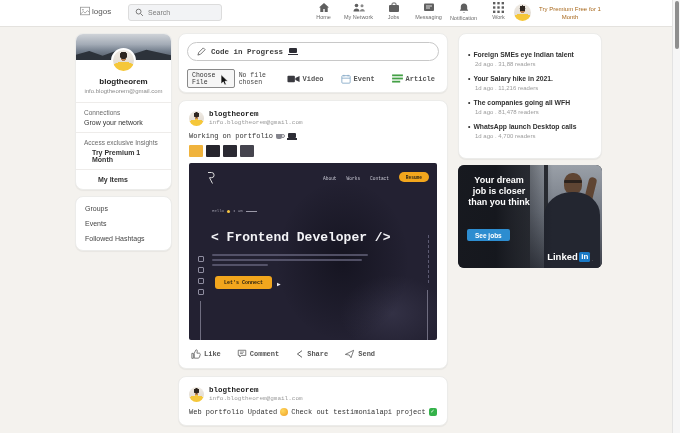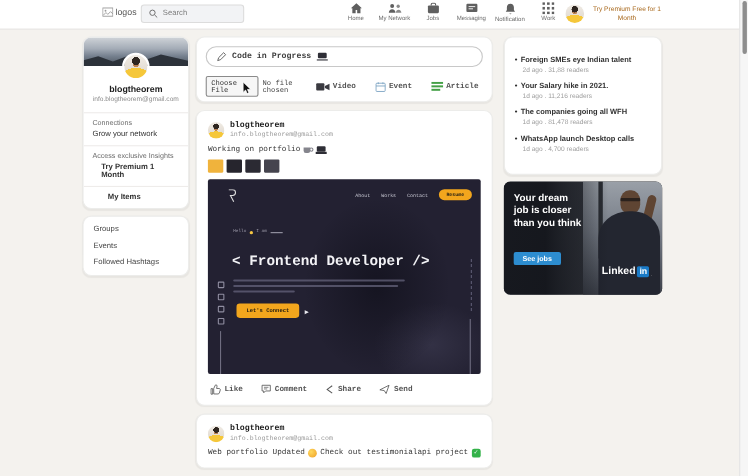--- a/index.html
+++ b/index.html
@@ -1,20 +1,20 @@
 <!DOCTYPE html>
 <html><head>
 <meta charset="utf-8">
 <style>
   html,body{margin:0;padding:0;background:#e9e7e4;}
   #app{position:relative;width:680px;height:433px;background:#f4f2ee;overflow:hidden;
        font-family:"Liberation Sans",sans-serif;-webkit-font-smoothing:antialiased;}
   
   .topbar{position:absolute;left:0;top:0;width:680px;height:26px;background:#fff;border-bottom:1px solid #e4e2de;z-index:5;}
-  .brand{position:absolute;left:93px;top:6px;display:flex;align-items:center;gap:2px;font-size:8px;color:#555;}
+  .brand{position:absolute;left:80px;top:6px;display:flex;align-items:center;gap:2px;font-size:8px;color:#555;}
   .search{position:absolute;left:128px;top:4px;width:94px;height:17px;background:#f2f3f5;border:1px solid #dcdcdc;
           border-radius:3px;display:flex;align-items:center;gap:4px;padding:0 6px;box-sizing:border-box;}
   .search .ph{font-size:7px;color:#7c7c7c;}
   .navitems{position:absolute;left:306px;top:2px;display:flex;}
   .navitem{width:35px;display:flex;flex-direction:column;align-items:center;gap:1px;cursor:pointer;}
   .navitem .lbl{font-size:5.5px;color:#6d6d6d;white-space:nowrap;}
   .navitem svg{display:block;}
   .avatar{border-radius:50%;background:
     radial-gradient(circle at 50% 26%, #2e2620 0 19%, transparent 20%),
     radial-gradient(circle at 50% 40%, #bb8355 0 16%, transparent 17%),
@@ -96,32 +96,32 @@
   .paction{display:flex;align-items:center;gap:3px;font-size:7px;font-weight:600;color:#555;cursor:pointer;}
   
   .col-right{position:absolute;left:458px;top:33px;width:144px;}
   .news-card{padding:9px 9px 10px;min-height:126px;}
   .news-title{font-size:8.5px;font-weight:bold;color:#222;}
   .news-item{margin-top:8px;cursor:pointer;}
   .news-item .t{font-size:6.8px;font-weight:600;color:#303030;display:flex;gap:3px;line-height:1.25;}
   .news-item .t::before{content:"\2022";color:#303030;}
   .news-item .m{font-size:6px;color:#9c9c9c;margin-top:1.5px;padding-left:7px;}
   .ad{margin-top:6px;height:103px;border-radius:6px;position:relative;overflow:hidden;cursor:pointer;
-      background:linear-gradient(100deg,#565b63 0%,#35383f 45%,#1a1c21 100%);}
+      background:linear-gradient(100deg,#565b63 0%,#35383f 45%,#1a1c21 100%);text-align:center;}
   .ad-photo{position:absolute;right:0;top:0;width:72px;height:103px;
       background:linear-gradient(180deg,#9aa0a8 0%,#757b85 45%,#3c4049 100%);}
   .ad-frame{position:absolute;right:54px;top:0;width:4px;height:70px;background:#2a2d33;}
   .ad-head{position:absolute;right:20px;top:8px;width:18px;height:21px;background:#5f4533;border-radius:45% 45% 40% 40%;}
   .ad-glasses{position:absolute;right:20px;top:15px;width:18px;height:3px;background:rgba(15,15,18,.65);border-radius:1px;}
   .ad-body{position:absolute;right:2px;top:27px;width:56px;height:76px;background:#232630;border-radius:50% 45% 0 0/32% 30% 0 0;}
   .ad-arm{position:absolute;right:8px;top:12px;width:8px;height:30px;background:#5f4533;border-radius:4px;transform:rotate(14deg);}
   .ad-shade{position:absolute;left:0;top:0;width:95px;height:103px;background:linear-gradient(90deg,rgba(18,20,26,.92) 40%,rgba(18,20,26,0));}
   .ad-text{position:absolute;left:9px;top:10px;width:64px;font-size:9px;font-weight:bold;color:#fff;line-height:1.2;}
   .see-jobs{position:absolute;left:9px;top:64px;background:#2d8dd0;color:#fff;font-size:6.5px;font-weight:600;padding:2.5px 8px;border-radius:2px;}
-  .ad-brand{position:absolute;right:9px;bottom:16px;display:flex;align-items:center;gap:1.5px;}
+  .ad-brand{position:absolute;right:9px;bottom:6px;display:flex;align-items:center;gap:1.5px;}
   .ad-brand .t1{font-size:9.5px;font-weight:bold;color:#fff;}
   .ad-brand .t2{font-size:8px;font-weight:bold;color:#fff;background:#1a7ac6;border-radius:1.5px;padding:0.5px 2px;}
   .ad-brand .tm{font-size:4px;color:#bbb;align-self:flex-end;}
 </style>
 </head>
 <body>
 
 <div id="app">
 
   <header class="topbar">

